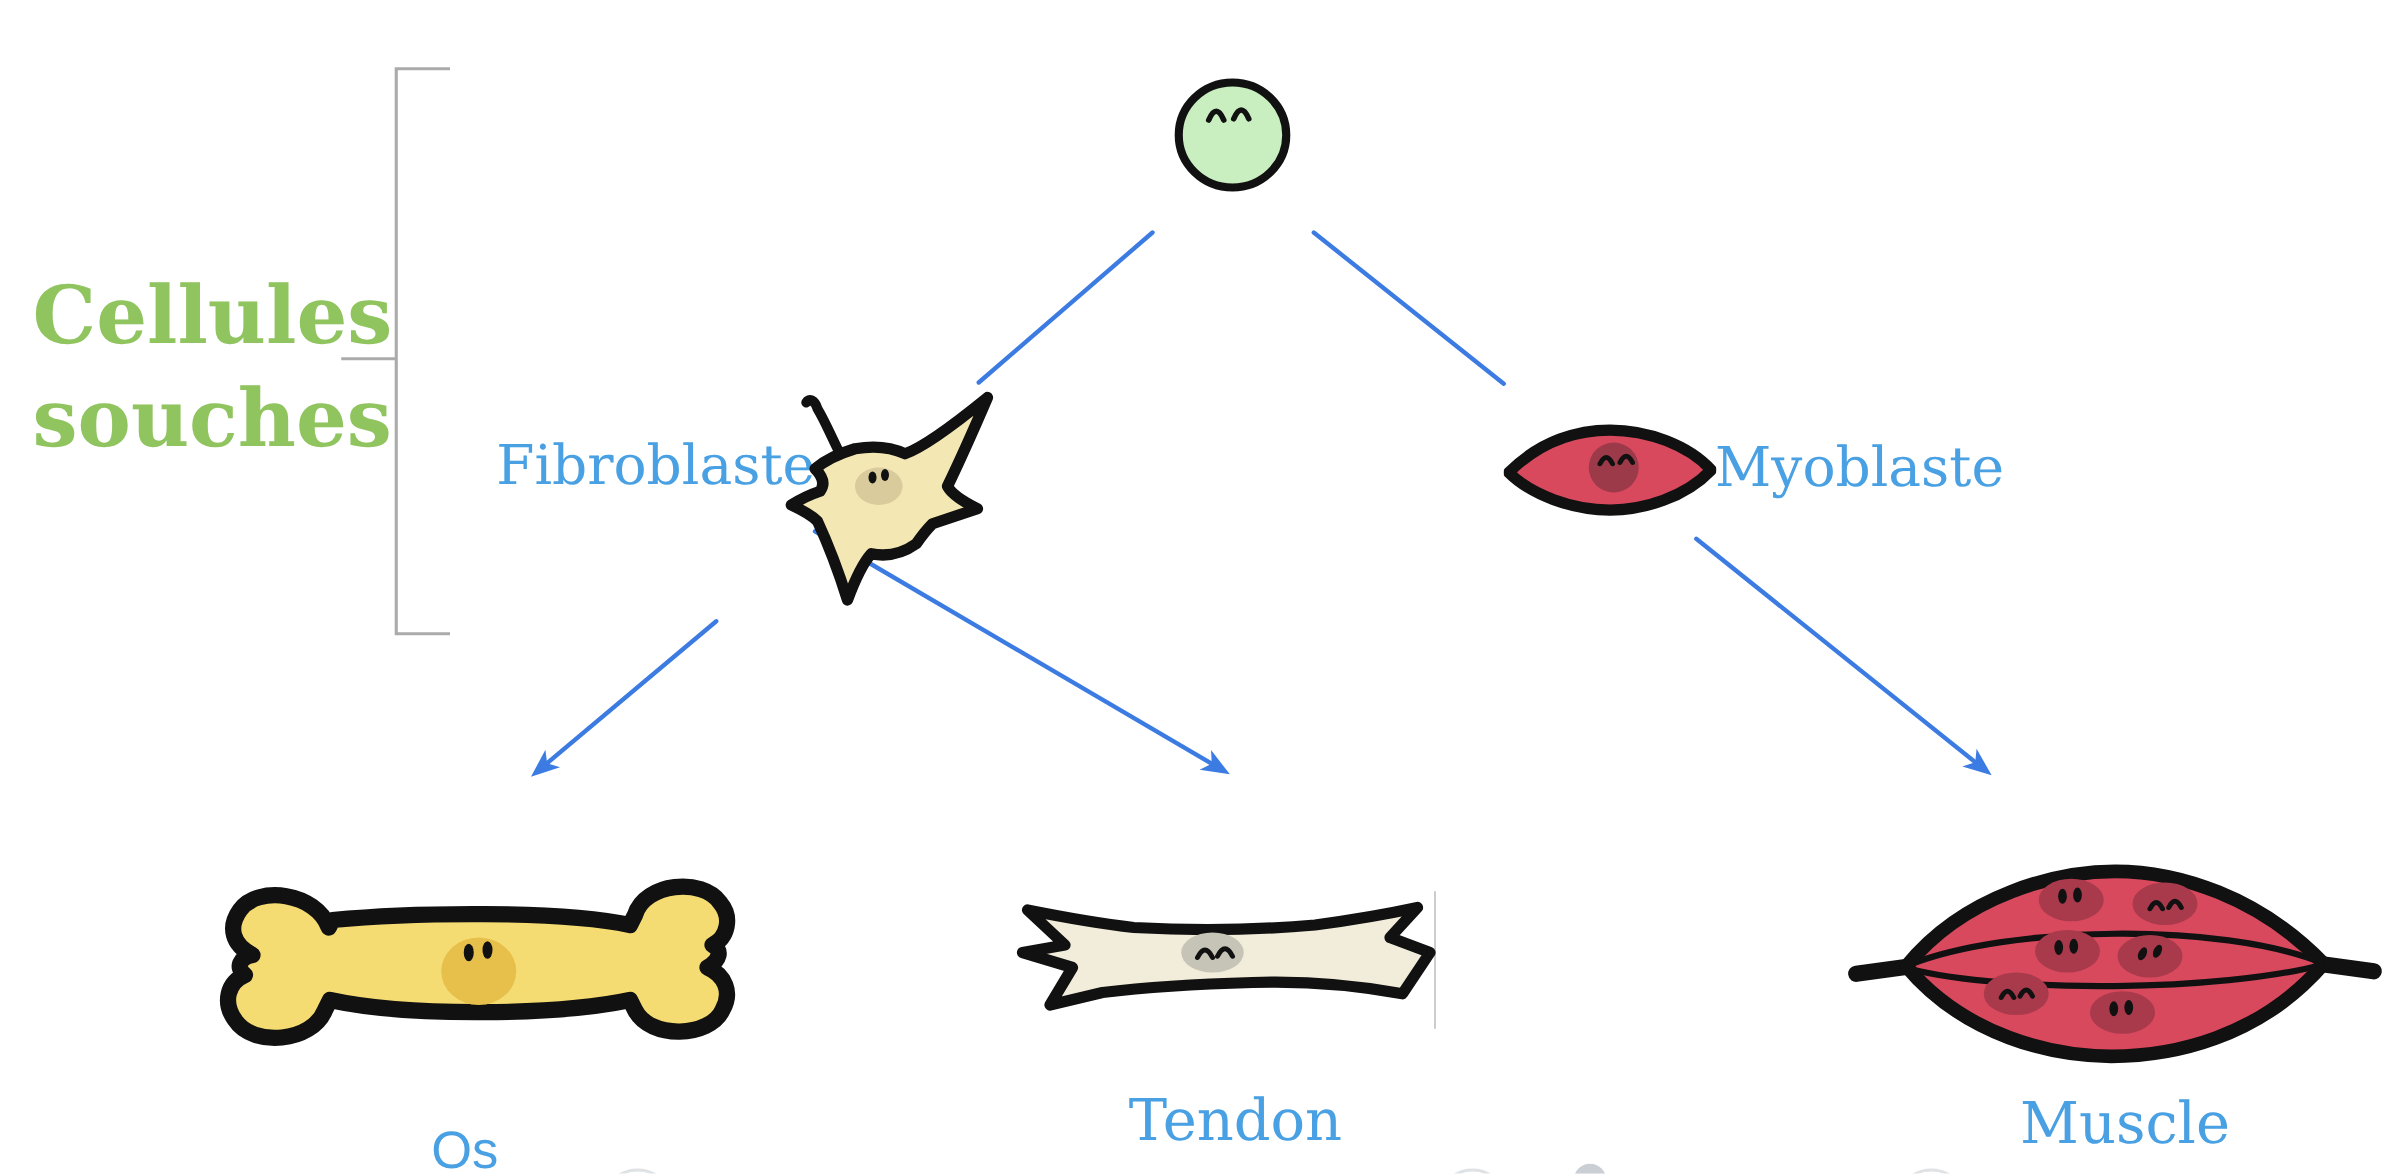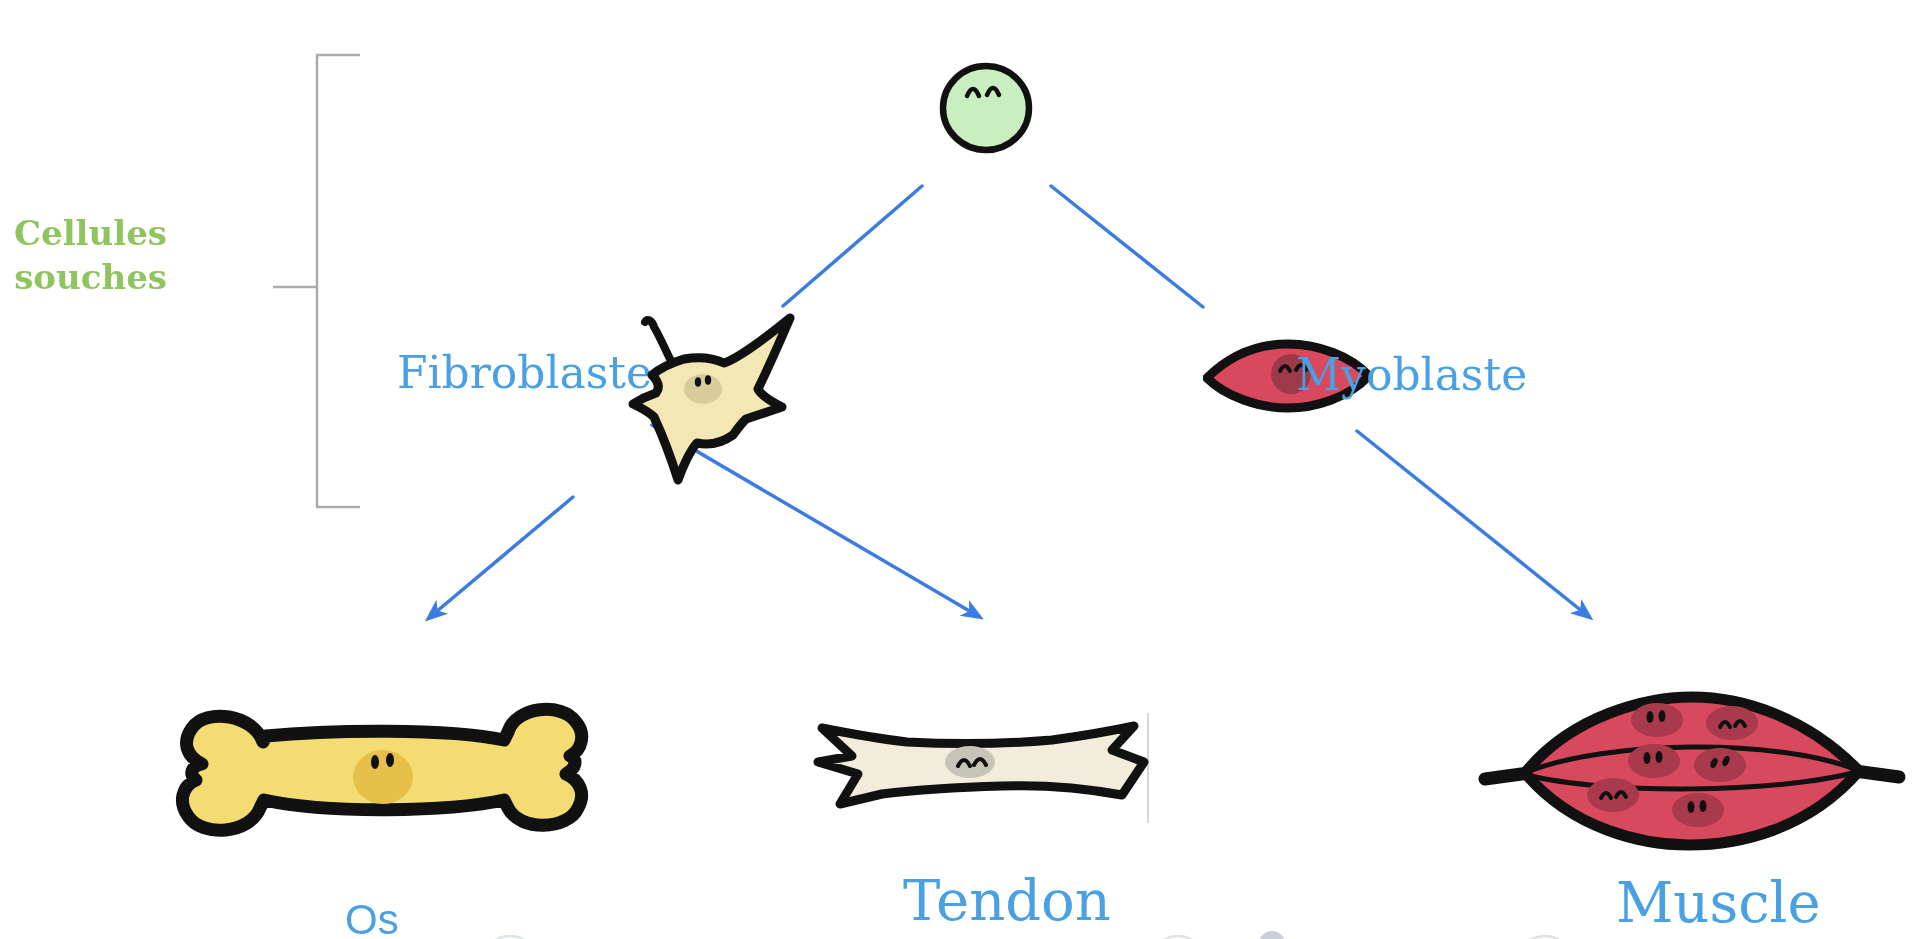--- a/index.html
+++ b/index.html
@@ -13,24 +13,24 @@
     --muscle-fill:#d8495e; --muscle-nucleus:#a83a4c;
     --faint-gray:#dfe3e6; --faint-fill:#c9cfd4;
   }
   html,body{margin:0;padding:0;background:#ffffff;}
   .canvas{position:relative;width:1920px;height:939px;background:#ffffff;overflow:hidden;
           font-family:"DejaVu Serif", serif;}
   .layer{position:absolute;left:0;top:0;width:1920px;height:939px;pointer-events:none;}
   .node{position:absolute;}
   .lbl{position:absolute;color:var(--label-blue);line-height:1.05;white-space:nowrap;text-align:right;}
   .lbl-mid{font-size:44px;}
-  .lbl-bottom{font-size:56px;}
+  .lbl-bottom{font-size:46px;}
   .lbl-os{font-family:"Liberation Sans", sans-serif;font-size:42px;}
-  .group-lbl{position:absolute;left:14px;top:212px;color:var(--green-text);
-             font-weight:bold;font-size:34px;line-height:1.29;white-space:pre-line;text-align:right;}
+  .group-lbl{position:absolute;left:26px;top:212px;color:var(--green-text);
+             font-weight:bold;font-size:64px;line-height:1.29;white-space:pre-line;}
   .stroke-black{stroke:var(--outline);stroke-linecap:round;stroke-linejoin:round;}
   .no-fill{fill:none;}
   .eye{stroke:var(--outline);stroke-linecap:round;fill:none;}
   .stem-body{fill:var(--stem-fill);}
   .fibro-body{fill:var(--fibro-fill);}
   .fibro-nuc{fill:var(--fibro-nucleus);}
   .myo-body{fill:var(--myo-fill);}
   .myo-nuc{fill:var(--myo-nucleus);}
   .bone-body{fill:var(--bone-fill);}
   .bone-nuc{fill:var(--bone-nucleus);}
@@ -92,21 +92,21 @@
   </div>
 
   <div class="node" style="left:1203px;top:338px;width:170px;height:80px;">
     <svg width="170" height="80" viewBox="0 0 170 80">
       <path class="myo-body stroke-black" stroke-width="9" d="M4,40 C30,14 60,6 85,6 C115,6 148,18 166,38 C145,60 112,70 85,70 C55,70 22,58 4,40 Z"></path>
       <circle class="myo-nuc" cx="88" cy="36" r="20"></circle>
       <path class="eye" d="M77,33 Q82,23 87,33" stroke-width="4"></path>
       <path class="eye" d="M93,32 Q98,22 103,32" stroke-width="4"></path>
     </svg>
   </div>
-  <div class="lbl lbl-mid" style="left:1296px;top:352px;">Myoblaste</div>
+  <div class="lbl lbl-mid" style="left:1372px;top:352px;">Myoblaste</div>
 
   <div class="node" style="left:158px;top:692px;width:445px;height:165px;">
     <svg width="445" height="165" viewBox="0 0 445 165">
       <path class="bone-body stroke-black" stroke-width="13" d="M105,50 C95,22 48,16 34,36 C24,50 28,64 44,72 C34,74 30,82 38,88 C24,94 20,110 30,124 C44,146 92,142 102,116 L106,108 C170,122 290,120 346,108 L350,116 C362,140 410,138 420,116 C428,102 422,88 408,82 C418,76 420,68 412,64 C424,58 428,42 418,30 C404,10 358,14 350,40 L346,48 C290,36 170,38 108,44 Z"></path>
       <ellipse class="bone-nuc" cx="225" cy="85" rx="30" ry="27"></ellipse>
       <ellipse class="dot" cx="217" cy="70" rx="4" ry="7"></ellipse>
       <ellipse class="dot" cx="232" cy="68" rx="4" ry="7"></ellipse>
     </svg>
   </div>
   <div class="lbl lbl-os" style="left:345px;top:898px;">Os</div>

